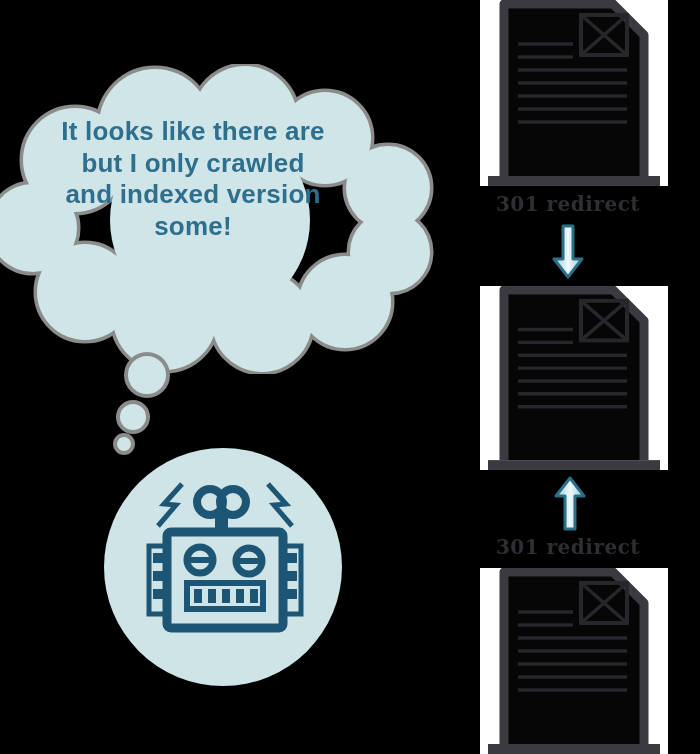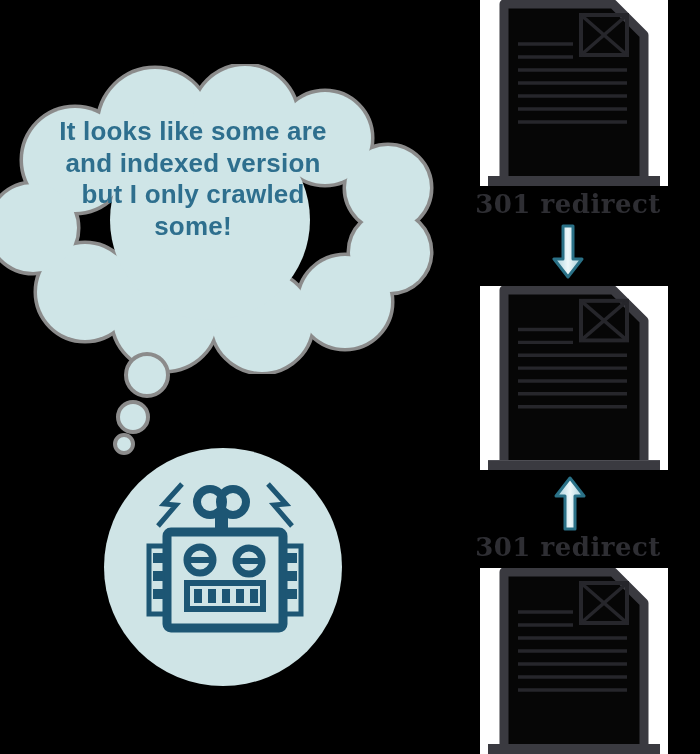--- a/index.html
+++ b/index.html
@@ -32,21 +32,21 @@
   }
   .doc-card svg{display:block;width:188px;height:186px;}
   #doc1{top:0;}
   #doc2{top:286px;height:184px;}
   #doc2 svg{height:184px;}
   #doc3{top:568px;}
 
   .redirect-label{
     left:474px;width:188px;text-align:center;
     font-family:"DejaVu Serif","Liberation Serif",serif;
-    font-weight:bold;font-size:26px;line-height:32px;
+    font-weight:bold;font-size:20px;line-height:32px;
     color:#2e2e33;letter-spacing:0.5px;
   }
   #redirect-label-1{top:188px;}
   #redirect-label-2{top:531px;}
 
   #arrow-down{left:551px;top:224px;}
   #arrow-up{left:553px;top:476px;}
 
   .robot-stroke{stroke:#1d5674;fill:none;}
   .robot-fill{fill:#1d5674;stroke:none;}
@@ -78,23 +78,23 @@
     <circle cx="357" cy="238" r="46"></circle>
       <circle cx="274" cy="258" r="50"></circle>
     <circle cx="177" cy="254" r="52"></circle>
       <circle cx="97" cy="228" r="48"></circle>
     <circle cx="45" cy="164" r="44"></circle>
       <circle cx="222" cy="156" r="100"></circle>
   </g>
 </svg>
 
 <div class="abs bubble-text">
-  <span>It looks like some are</span>
+  <span>It looks like there are</span>
+  <span>but I only crawled</span>
   <span>and indexed version</span>
-  <span>but I only crawled</span>
   <span>some!</span>
 </div>
 
 <svg class="abs" style="left:98px;top:348px;" width="76" height="110" viewBox="0 0 76 110">
   <g fill="#cfe5e7" stroke-width="4" stroke="#8b8b8b">
     <circle cx="49" cy="27" r="21"></circle>
     <circle cx="35" cy="69" r="15"></circle>
     <circle cx="26" cy="96" r="9"></circle>
   </g>
 </svg>

